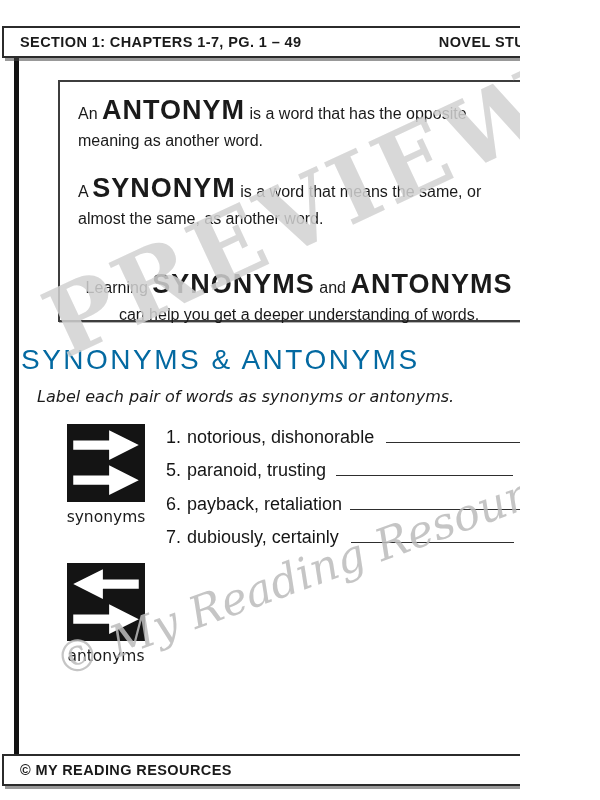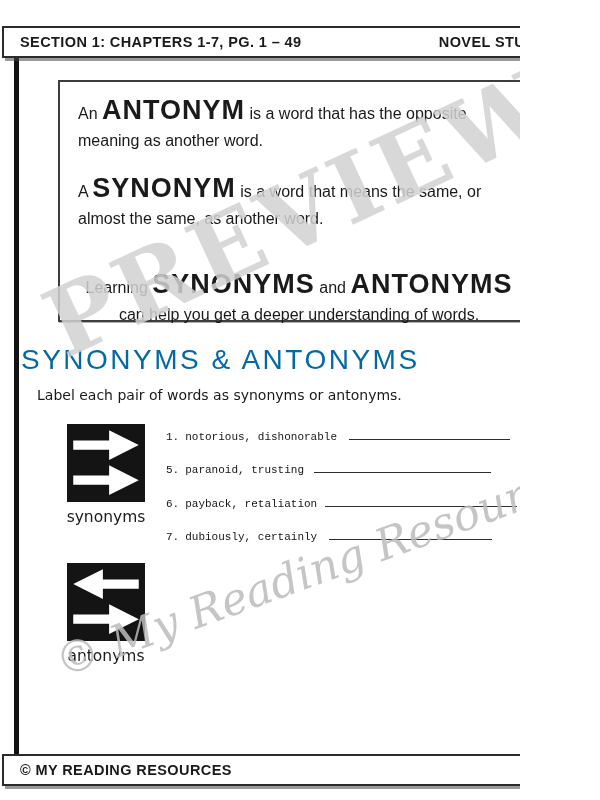--- a/index.html
+++ b/index.html
@@ -43,36 +43,36 @@
     font-family:"DejaVu Serif",serif;font-style:italic;font-size:44px;
     color:#bcbcbc;opacity:.85;transform:rotate(-20deg);
     z-index:4;pointer-events:none;white-space:nowrap;
   }
   
   .section-title{
     position:absolute;left:21px;top:344px;font-size:28px;color:#0369a1;
     letter-spacing:2.5px;z-index:1;
   }
   .instructions{
-    position:absolute;left:37px;top:387px;font-size:14px;
-    font-family:"DejaVu Sans",sans-serif;z-index:1;
+    position:absolute;left:37px;top:387px;font-size:16px;
+    font-family:"DejaVu Sans",sans-serif;z-index:1;font-style:italic;
   }
   
   .legend{position:absolute;left:46px;width:120px;text-align:center;z-index:1;}
   .legend.syn{top:424px;}
   .legend.ant{top:563px;}
   .icon-box{display:inline-block;width:78px;height:78px;line-height:0;}
   .legend-label{
     font-family:"DejaVu Sans",sans-serif;font-size:15.5px;line-height:1.15;
     margin-top:3px;color:#1a1a1a;
   }
   
   .items{
     position:absolute;left:166px;top:421px;z-index:1;
-    font-family:Liberation Mono, monospace;font-size:11px;color:#151515;
+    font-family:Liberation Sans, sans-serif;font-size:18px;color:#151515;
   }
   .item-row{line-height:33.4px;white-space:nowrap;}
   .item-row .num{margin-right:6px;}
   .blank{
     display:inline-block;height:4px;border-bottom:1.6px solid #2e2e2e;
   }
 </style>
 </head>
 <body>
 

